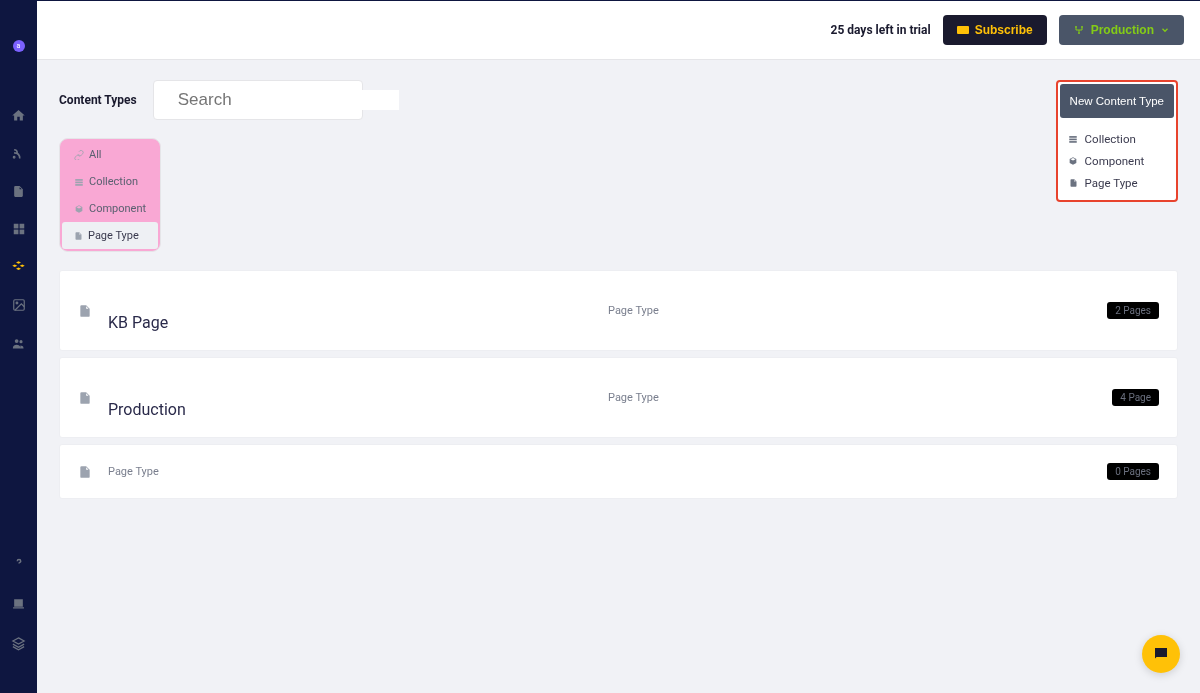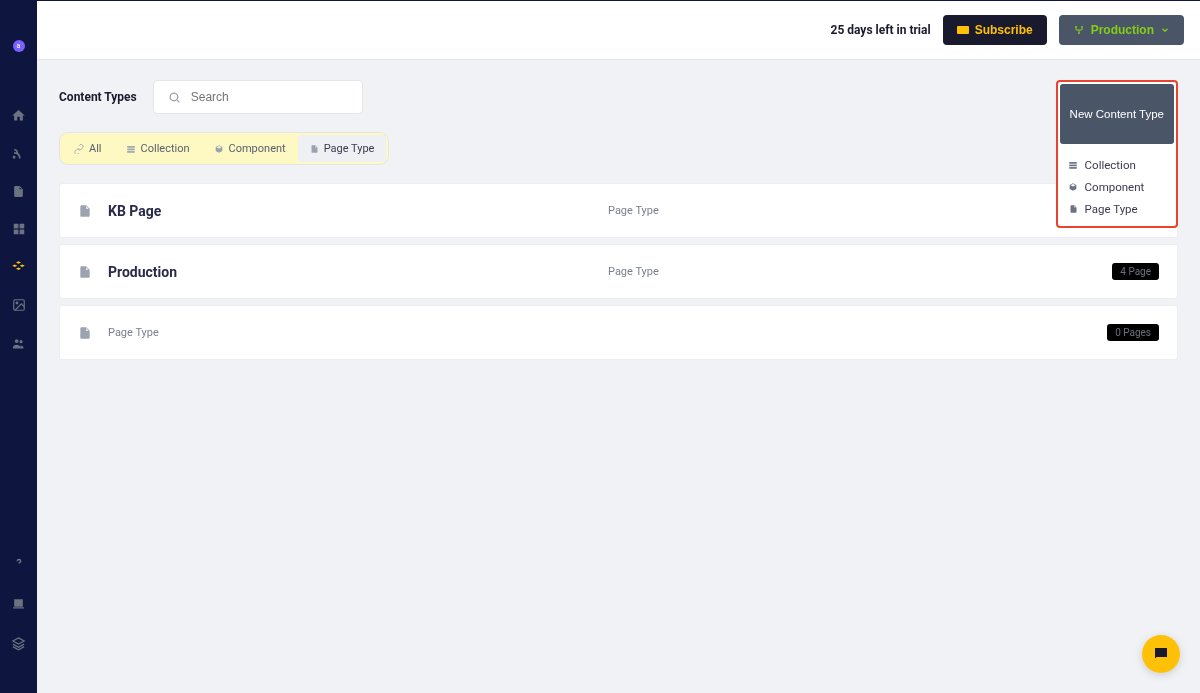--- a/index.html
+++ b/index.html
@@ -22,38 +22,38 @@
     .btn { display: inline-flex; align-items: center; gap: 6px; padding: 8px 14px; border-radius: 4px; font-size: 12px; font-weight: 600; cursor: pointer; border: none; justify-content: space-between; }
     .btn-subscribe { background: #1a1a2e; color: #ffc107; }
     .btn-subscribe-icon { width: 12px; height: 8px; background: #ffc107; border-radius: 1px; }
     .btn-production { background: #4a5568; color: #84cc16; }
     
     .content { flex: 1; padding: 20px 22px; position: relative; overflow: auto; }
     
     .header-row { display: flex; align-items: center; gap: 16px; margin-bottom: 18px; }
     .page-title { font-size: 12px; font-weight: 700; color: #1a1a2e; }
     .search-box { display: flex; align-items: center; gap: 10px; background: #fff; border: 1px solid #e5e5e8; border-radius: 4px; padding: 9px 14px; width: 210px; }
-    .search-box input { border: none; outline: none; font-size: 12px; color: #666; flex: 1; }
+    .search-box input { border: none; outline: none; font-size: 17px; color: #666; flex: 1; }
     .search-icon { color: #9ca3af; }
     
     .new-content-dropdown { position: absolute; top: 20px; right: 22px; border: 2px solid #e8432d; border-radius: 4px; padding: 2px; background: #fff; }
-    .new-content-btn { background: #4a5568; color: #fff; font-size: 11.5px; font-weight: 500; padding: 24px 10px; border-radius: 3px; border: none; cursor: pointer; display: block; margin-bottom: 6px; }
+    .new-content-btn { background: #4a5568; color: #fff; font-size: 11.5px; font-weight: 500; padding: 11px 10px; border-radius: 3px; border: none; cursor: pointer; display: block; margin-bottom: 6px; }
     .dropdown-menu { background: #fff; padding: 4px 0; }
     .dropdown-item { display: flex; align-items: center; gap: 6px; padding: 4px 8px; font-size: 11.5px; color: #3a3a4e; cursor: pointer; }
     .dropdown-item-icon { width: 11px; height: 11px; color: #6b7280; display: flex; align-items: center; justify-content: center; }
     
-    .filter-tabs { display: inline-flex; background: #fef9c3; border: 1px solid #e5e5e8; border-radius: 9px; padding: 2px; margin-bottom: 18px; }
+    .filter-tabs { display: inline-flex; background: #f9a8d4; border: 1px solid #e5e5e8; border-radius: 9px; padding: 2px; margin-bottom: 18px; flex-direction: column; }
     .filter-tab { display: flex; align-items: center; gap: 5px; padding: 7px 12px; font-size: 11px; color: #5a6070; cursor: pointer; border-radius: 3px; }
     .filter-tab.active { background: #eef0f4; color: #3a3a4e; }
     .filter-tab-icon { color: #9ca3af; display: flex; }
     
     .list { display: flex; flex-direction: column; gap: 6px; }
     .list-row { display: flex; align-items: center; background: #fff; border-radius: 3px; padding: 18px 18px; border: 1px solid #edeef2; cursor: pointer; }
     .row-icon { color: #9ca3af; margin-right: 16px; display: flex; }
-    .row-name { font-size: 14px; font-weight: 700; color: #2a2a4a; flex: 0 0 500px; }
+    .row-name { font-size: 16px; font-weight: 400; color: #2a2a4a; flex: 0 0 500px; margin-top: 24px; }
     .row-type { font-size: 11px; color: #7a7f8e; flex: 1; }
     .row-badge { background: #000000; color: #6a6f7e; font-size: 10px; padding: 3px 8px; border-radius: 3px; }
     
     .chat-widget { position: fixed; bottom: 20px; right: 20px; width: 38px; height: 38px; background: #ffc107; border-radius: 50%; display: flex; align-items: center; justify-content: center; cursor: pointer; box-shadow: 0 2px 8px rgba(0,0,0,0.15); }
     .chat-widget svg { width: 18px; height: 18px; }
   </style>
 </head>
 <body>
 
 <div class="app">

